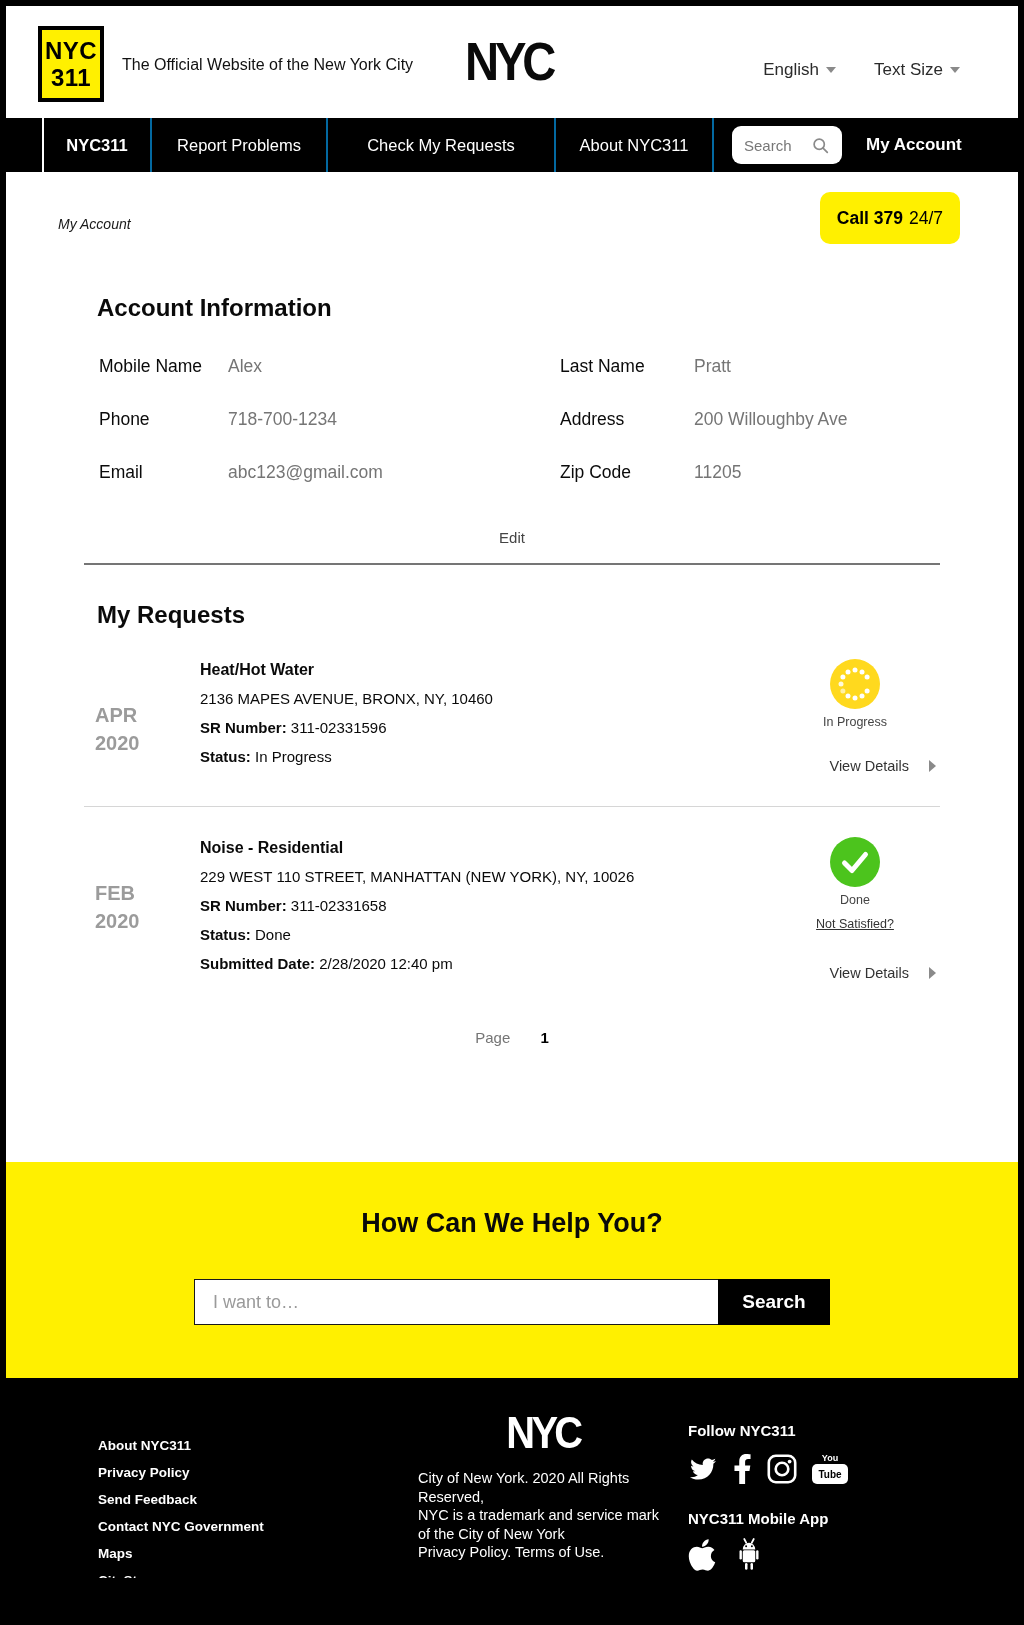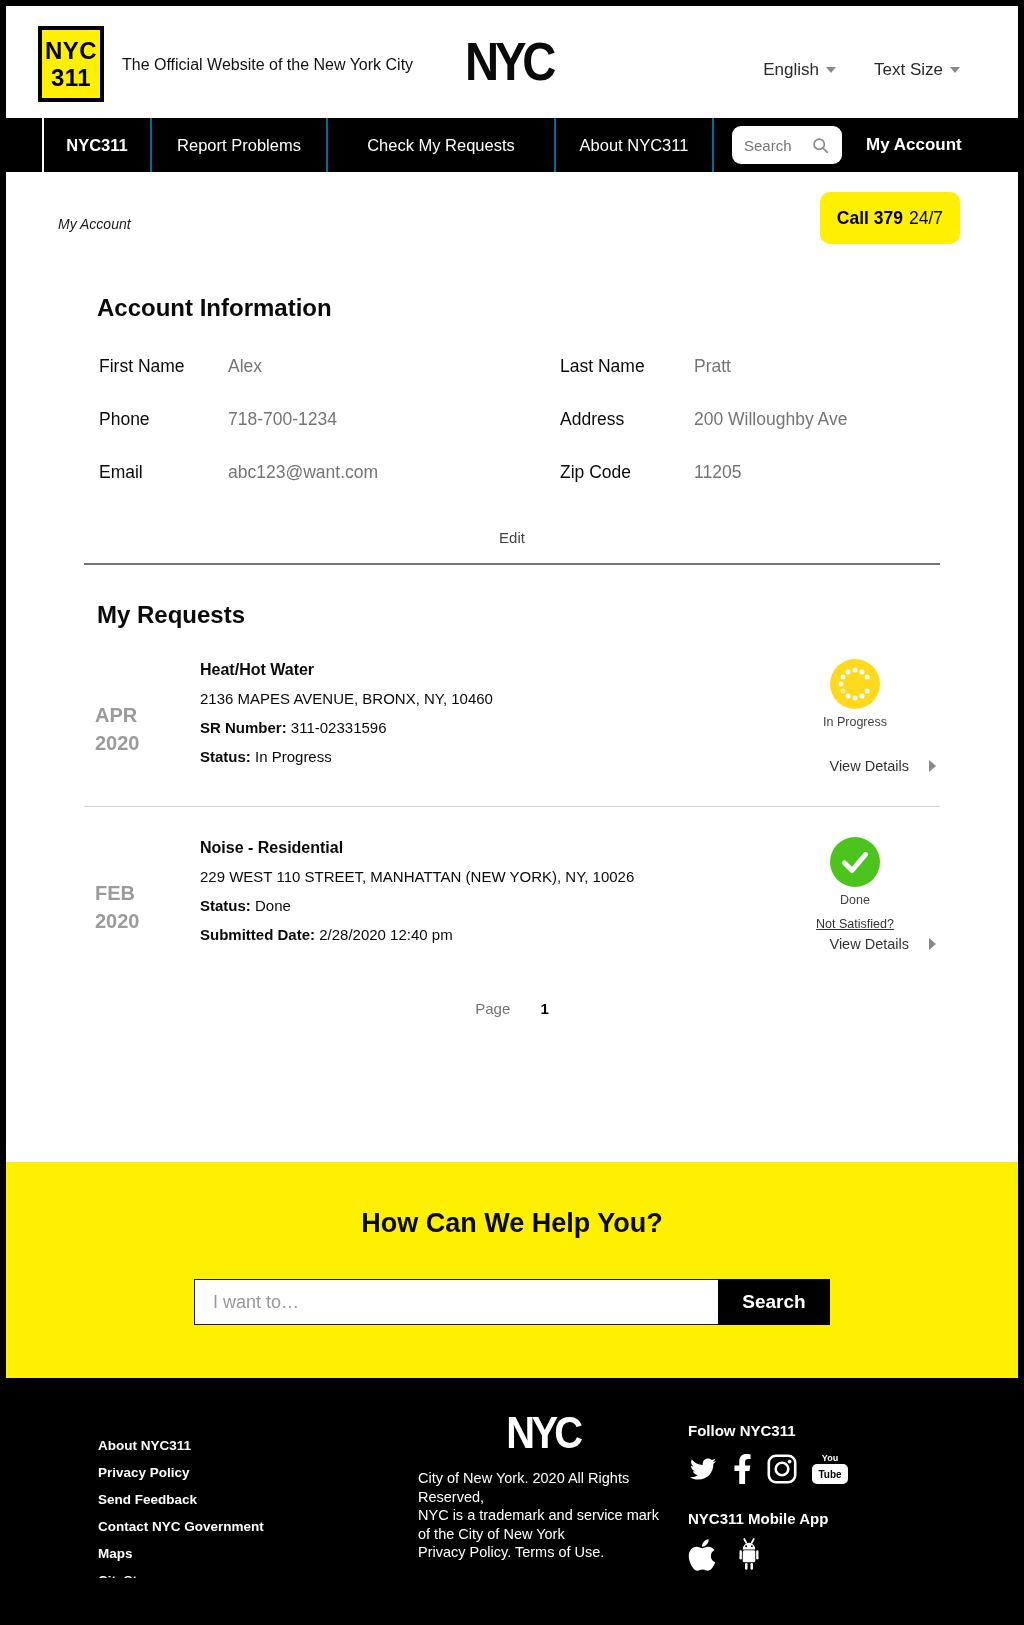--- a/index.html
+++ b/index.html
@@ -130,32 +130,32 @@
       <div class="breadcrumb">My Account</div>
       <div class="call-btn">
         <span class="b">Call 379</span>
         <span>24/7</span>
       </div>
     </div>
 
     <h2 class="section-title acct-title">Account Information</h2>
 
     <div class="acct-grid">
-      <div class="f-label">First Name</div>
+      <div class="f-label">Mobile Name</div>
       <div class="f-value">Alex</div>
       <div class="f-label">Last Name</div>
       <div class="f-value">Pratt</div>
 
       <div class="f-label">Phone</div>
       <div class="f-value">718-700-1234</div>
       <div class="f-label">Address</div>
       <div class="f-value">200 Willoughby Ave</div>
 
       <div class="f-label">Email</div>
-      <div class="f-value">abc123@want.com</div>
+      <div class="f-value">abc123@gmail.com</div>
       <div class="f-label">Zip Code</div>
       <div class="f-value">11205</div>
     </div>
 
     <div class="edit-row">
       <a class="edit-link">Edit</a>
     </div>
     <hr class="hr-strong">
 
     <h2 class="section-title req-title">My Requests</h2>
@@ -206,20 +206,24 @@
 
     <div class="request">
       <div class="req-month">
         <div>FEB</div>
         <div>2020</div>
       </div>
       <div class="req-details">
         <div class="req-name">Noise - Residential</div>
         <div class="req-line">229 WEST 110 STREET, MANHATTAN (NEW YORK), NY, 10026</div>
         <div class="req-line">
+          <span class="lb">SR Number:</span>
+          <span>311-02331658</span>
+        </div>
+        <div class="req-line">
           <span class="lb">Status:</span>
           <span>Done</span>
         </div>
         <div class="req-line">
           <span class="lb">Submitted Date:</span>
           <span>2/28/2020 12:40 pm</span>
         </div>
       </div>
       <div class="req-status">
         <svg width="50" height="50" viewBox="0 0 50 50">

